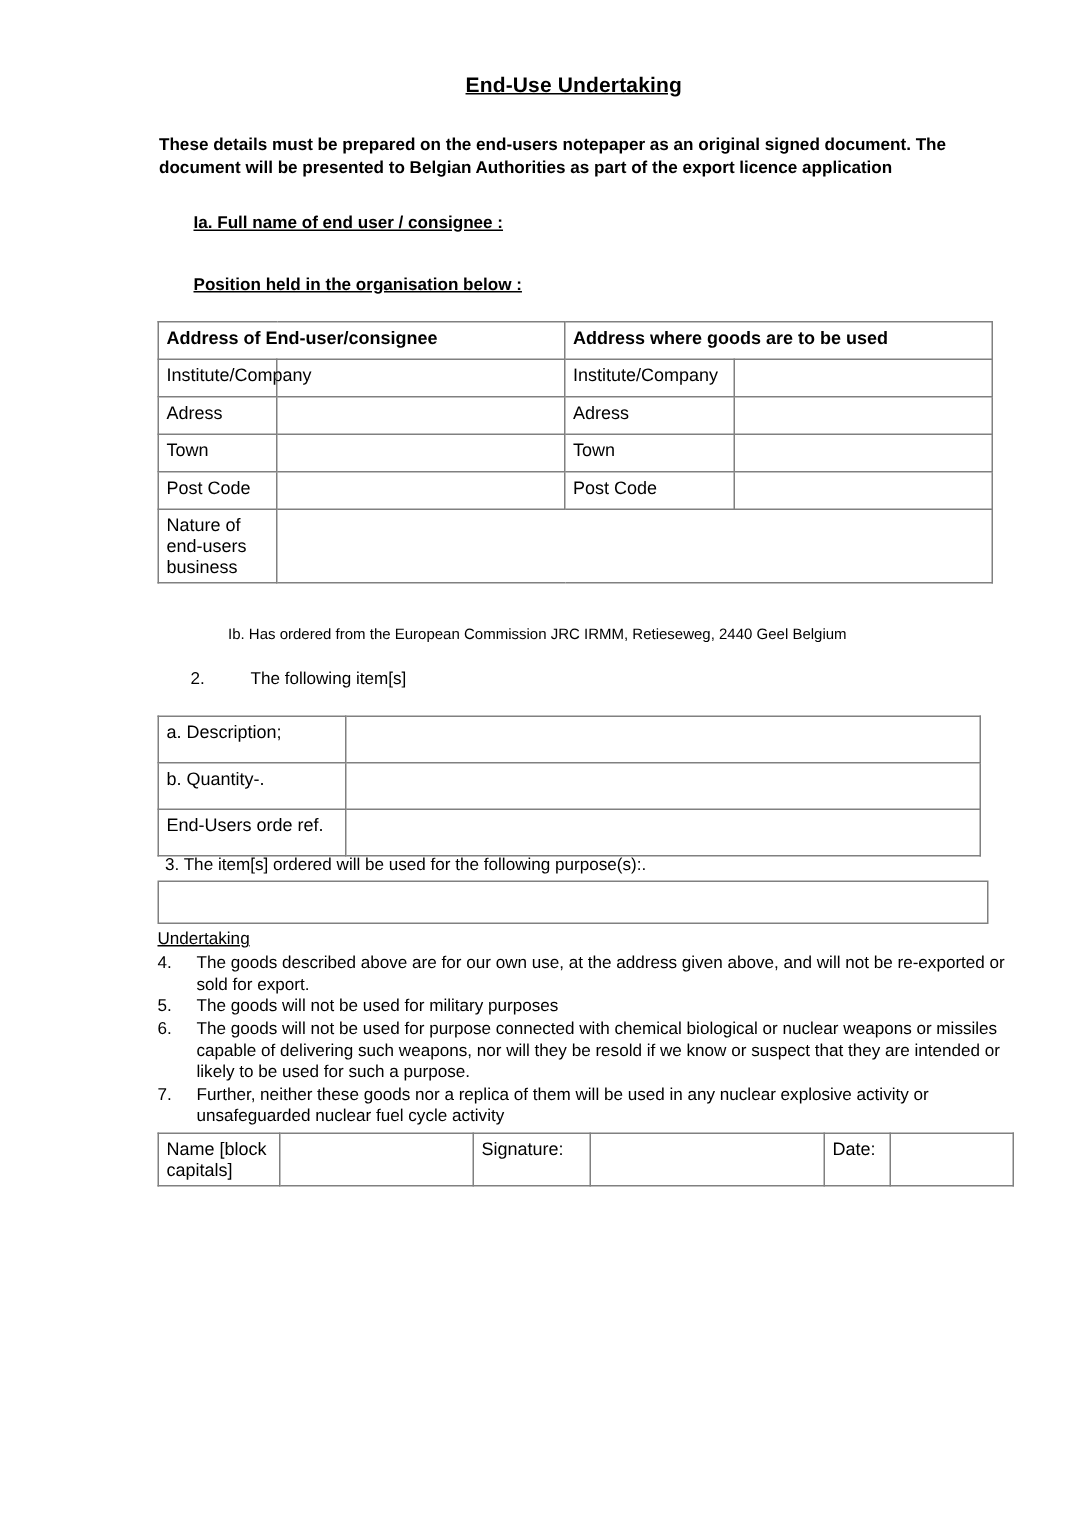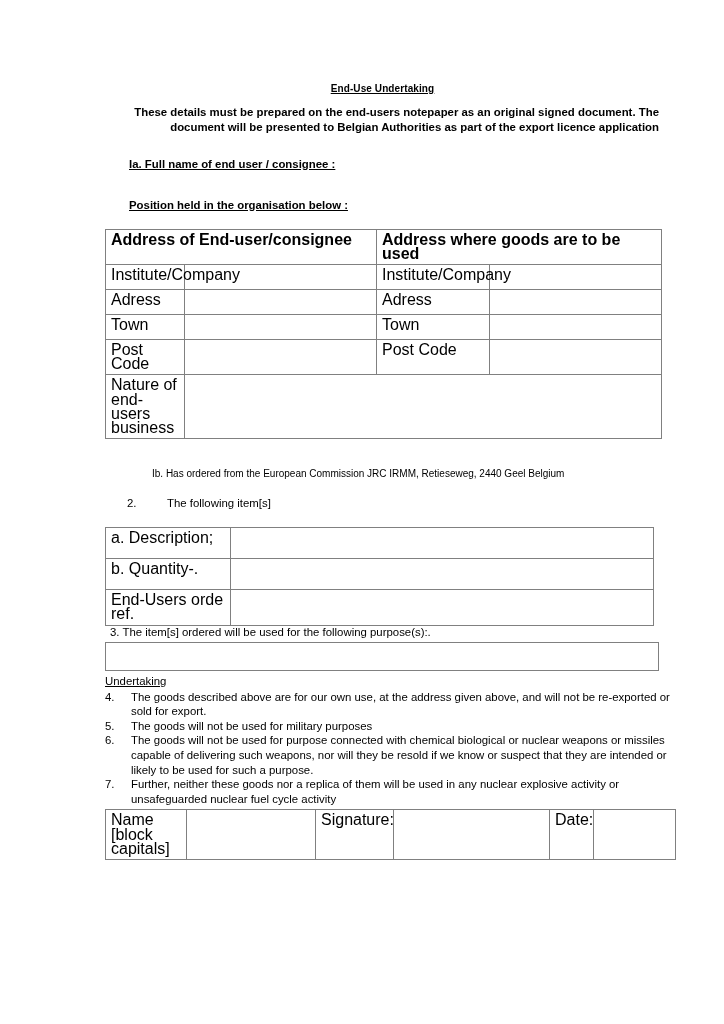--- a/index.html
+++ b/index.html
@@ -26,52 +26,52 @@
     position: absolute;
     left: 105px;
     top: 0;
     width: 570px;
   }
 
   
   .doc-title {
     text-align: center;
     font-weight: bold;
-    font-size: 10px;
+    font-size: 14px;
     text-decoration: underline;
-    margin-top: 83px;
+    margin-top: 48px;
     letter-spacing: 0.1px;
     width: 555px;
   }
 
   
   .intro {
-    margin-top: 11px;
-    text-align: right;
+    margin-top: 26px;
+    text-align: left;
     font-weight: bold;
     font-size: 11.4px;
     line-height: 15.3px;
     width: 553px;
     margin-left: 1px;
   }
 
   
   .prompt {
     font-weight: bold;
     font-size: 11.4px;
     margin-left: 24px;
     text-decoration: underline;
   }
   .prompt-1 { margin-top: 22px; }
   .prompt-2 { margin-top: 29px; }
 
   
   table {
     border-collapse: collapse;
-    font-size: 16px;
+    font-size: 12px;
     table-layout: fixed;
     padding-left: 31px;
   }
   table td, table th {
     border: 1px solid #808080;
     padding: 3px 4px 3px 5px;
     vertical-align: top;
     text-align: left;
     font-weight: normal;
     line-height: 14.2px;

